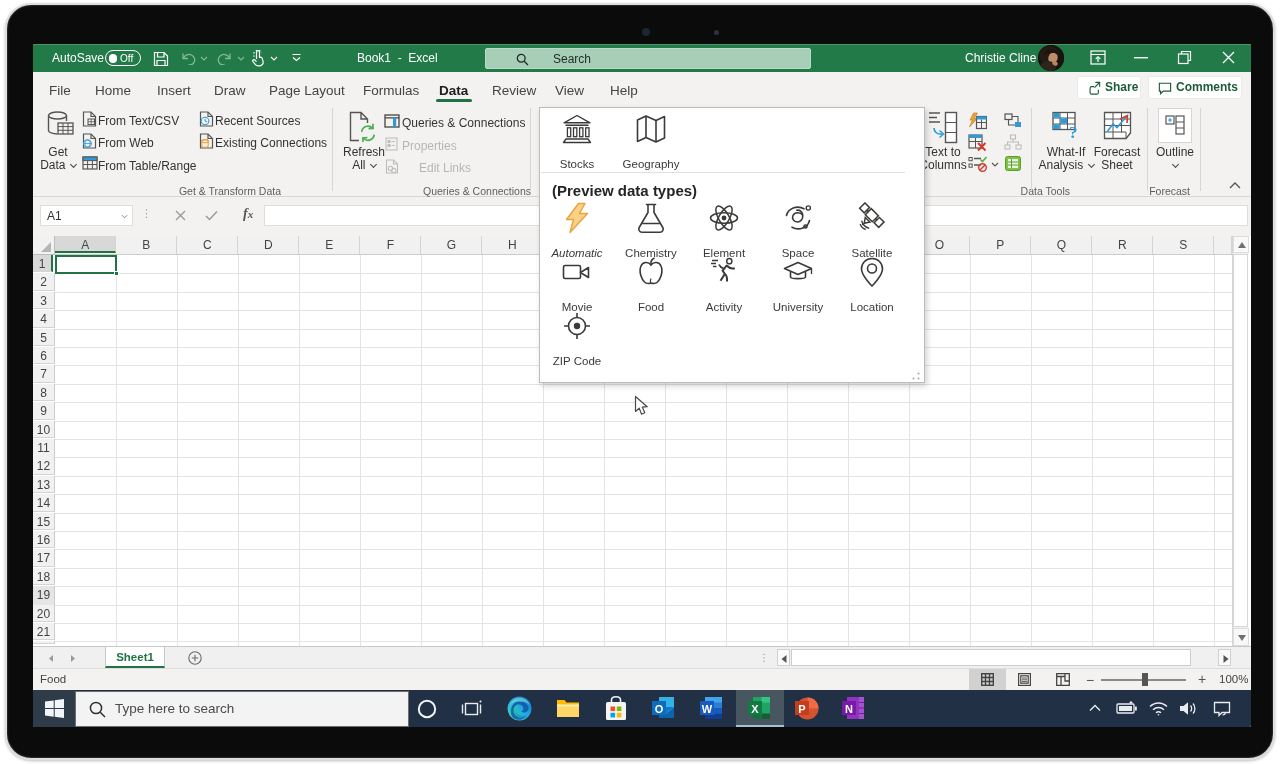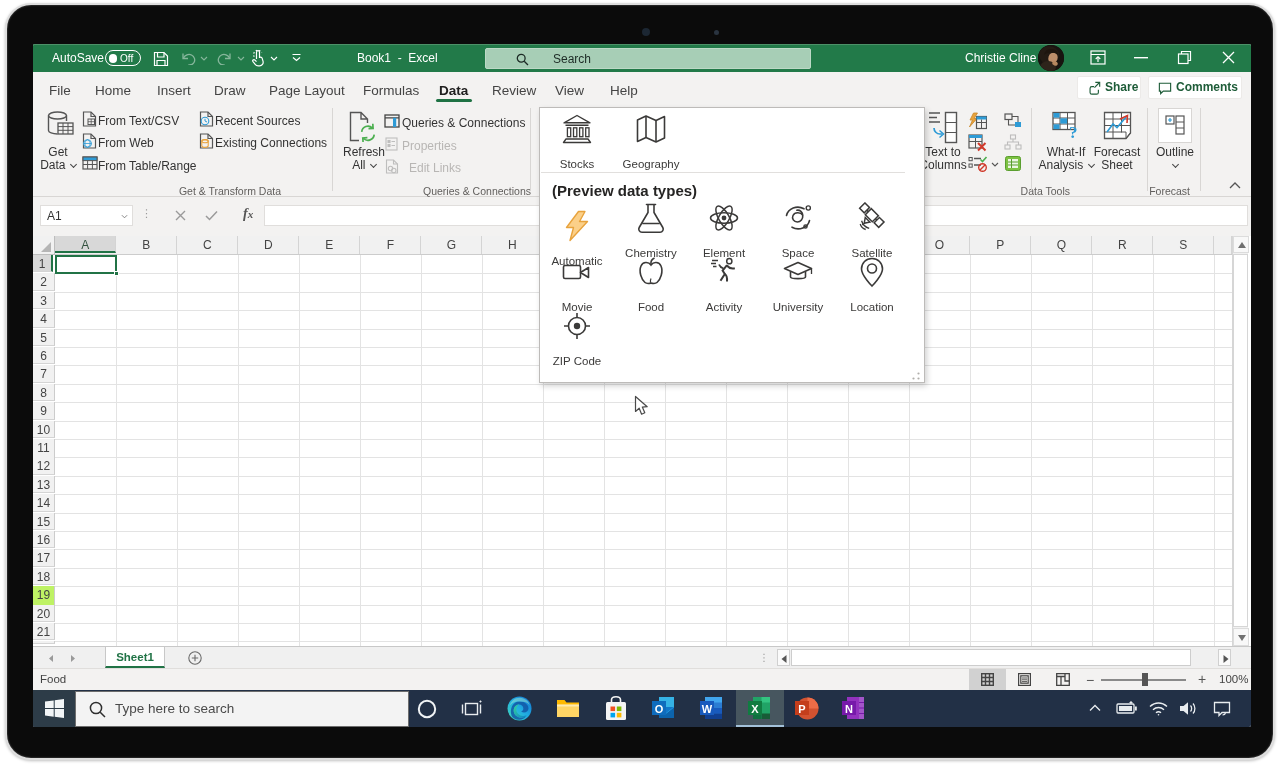--- a/index.html
+++ b/index.html
@@ -256,21 +256,21 @@
         <path d="M6.5 4.5 H10 M6.5 8.5 H10"></path>
     </svg>
     <div class="rsmalltxt dis" style="left:369px;top:36px">Properties</div>
 
     <svg class="ab" style="left:352px;top:56px;opacity:.42" width="14" height="15" viewBox="0 0 14 15" fill="none" stroke="#777" stroke-width="1.1">
       <path d="M1.5 1 H8.5 L12.5 5 V14 H1.5 Z"></path>
         <path d="M8.5 1 V5 H12.5"></path>
       <circle cx="5.5" cy="9.5" r="2.2"></circle>
         <circle cx="8.8" cy="11.5" r="2.2"></circle>
     </svg>
-    <div class="rsmalltxt dis" style="left:376px;top:58px">Edit Links</div>
+    <div class="rsmalltxt dis" style="left:386px;top:58px">Edit Links</div>
     <div class="grplabel" style="left:298px;width:200px;">Queries &amp; Connections</div>
     <div class="gdiv" style="left:497px"></div>
 
     <svg class="ab" style="left:895px;top:8px" width="30" height="33" viewBox="0 0 30 33" fill="none">
       <path d="M1 2 H12 M1 6.5 H9 M1 11 H12" stroke="#555" stroke-width="1.5"></path>
       <path d="M6 17 a6 6 0 0 0 6 6 h2" stroke="#2e9bd6" stroke-width="1.7"></path>
       <path d="M11.5 19.5 L15.5 23 L11.5 26.5" fill="none" stroke="#2e9bd6" stroke-width="1.5"></path>
       <rect x="17.5" y="1.5" width="11" height="30" stroke="#555" stroke-width="1.4" fill="#fdfdfd"></rect>
       <path d="M17.5 11.5 H28.5 M17.5 21.5 H28.5" stroke="#555" stroke-width="1.2"></path>
     </svg>
@@ -419,21 +419,21 @@
       <div class="rh" style="top:166.2px;height:17.4px;background:#f1f1f1;">9</div>
       <div class="rh" style="top:184.6px;height:17.4px;background:#f1f1f1;">10</div>
       <div class="rh" style="top:203.0px;height:21px;background:#f1f1f1;">11</div>
       <div class="rh" style="top:221.4px;height:17.4px;background:#f1f1f1;">12</div>
       <div class="rh" style="top:239.8px;height:17.4px;background:#f1f1f1;">13</div>
       <div class="rh" style="top:258.2px;height:17.4px;background:#f1f1f1;">14</div>
       <div class="rh" style="top:276.6px;height:17.4px;background:#f1f1f1;">15</div>
       <div class="rh" style="top:295.0px;height:17.4px;background:#f1f1f1;">16</div>
       <div class="rh" style="top:313.4px;height:17.4px;background:#f1f1f1;">17</div>
       <div class="rh" style="top:331.8px;height:17.4px;background:#f1f1f1;">18</div>
-      <div class="rh" style="top:350.2px;height:20px;background:#bef264;">19</div>
+      <div class="rh" style="top:350.2px;height:20px;background:#e5e5e5;">19</div>
       <div class="rh" style="top:368.6px;height:17.4px;background:#f1f1f1;">20</div>
       <div class="rh" style="top:387.0px;height:17.4px;background:#f1f1f1;">21</div>
       <div class="rh" style="top:405.4px;height:3px;"></div>
     </div>
     <div id="cells">
       <div class="vline" style="left:83.3px;height:391px;"></div>
       <div class="vline" style="left:144.3px;height:391px;"></div>
       <div class="vline" style="left:205.3px;height:391px;"></div>
       <div class="vline" style="left:266.3px;height:391px;"></div>
       <div class="vline" style="left:327.3px;height:391px;"></div>
@@ -681,21 +681,21 @@
       <rect x="24.7" y="14.8" width="3.3" height="8.9" stroke-width="1.3"></rect>
       <path d="M5 26 H27 L29.5 29.5 H2.5 Z" stroke-linejoin="round" stroke-width="1.4"></path>
     </svg><div class="ddlbl">Stocks</div></div>
     <div class="dditem" style="left:74px;top:5px;"><svg width="32" height="32" viewBox="0 0 32 32" fill="none" stroke="#3b3a39" stroke-width="1.6" stroke-linejoin="round">
       <path d="M2.5 7 L11 3 L21 7.5 L29.5 3.5 V25 L21 29 L11 24.5 L2.5 28.5 Z"></path>
       <path d="M11 3 V24.5 M21 7.5 V29"></path>
     </svg><div class="ddlbl">Geography</div></div>
     <div style="position:absolute;left:1px;top:64px;width:364px;height:1px;background:#e1dfdd;"></div>
     <div style="position:absolute;left:12px;top:74px;font-size:15px;font-weight:bold;color:#252423;">(Preview data types)</div>
 
-    <div class="dditem" style="left:0px;top:102px;"><svg width="32" height="32" viewBox="0 0 32 32">
+    <div class="dditem" style="left:0px;top:94px;font-style:italic;"><svg width="32" height="32" viewBox="0 0 32 32">
       <path d="M17.5 1.5 L5.5 17.5 H12.5 L9 30.5 L26.5 11.5 H18.5 L24 1.5 Z" fill="#fbd089" stroke="#e8a33d" stroke-width="1.4" stroke-linejoin="round"></path>
     </svg><div class="ddlbl">Automatic</div></div>
     <div class="dditem" style="left:74px;top:94px;"><svg width="32" height="32" viewBox="0 0 32 32" fill="none" stroke="#3b3a39" stroke-width="1.6">
       <path d="M11.5 2.5 H20.5" stroke-linecap="round"></path>
       <path d="M13 2.5 V10.5 L4.2 25.5 a3.2 3.2 0 0 0 2.8 4.8 H25 a3.2 3.2 0 0 0 2.8-4.8 L19 10.5 V2.5"></path>
       <path d="M7.2 21.5 H24.8" stroke-width="1.3"></path>
     </svg><div class="ddlbl">Chemistry</div></div>
     <div class="dditem" style="left:147px;top:94px;"><svg width="32" height="32" viewBox="0 0 32 32" fill="none" stroke="#3b3a39" stroke-width="1.5">
       <ellipse cx="16" cy="16" rx="13.5" ry="5.2"></ellipse>
       <ellipse cx="16" cy="16" rx="13.5" ry="5.2" transform="rotate(60 16 16)"></ellipse>

